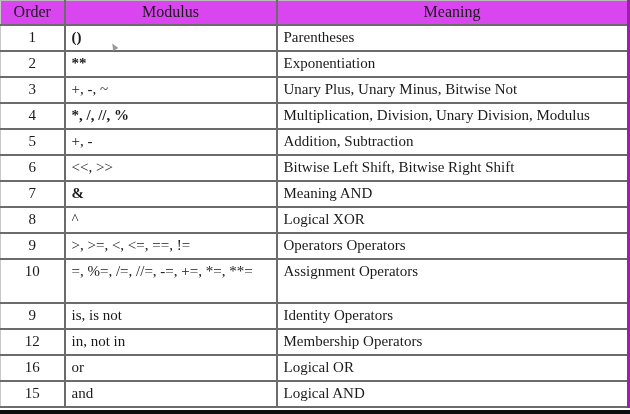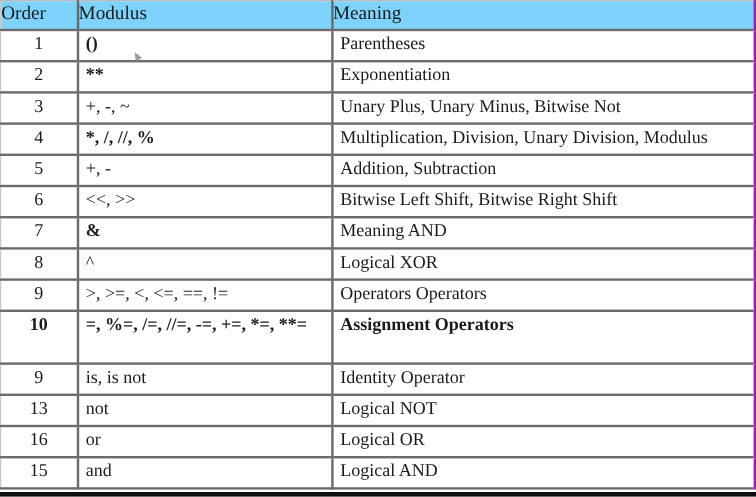--- a/index.html
+++ b/index.html
@@ -23,33 +23,33 @@
   col.c-mean { width: 353px; }
   th, td {
     border: 2px solid #6b6b6b;
     font-size: 15px;
     line-height: 19px;
     vertical-align: top;
     padding: 2px 0 2px 6px;
     text-align: left;
   }
   th {
-    background: #7dd3fc;
+    background: #d946ef;
     font-weight: normal;
-    text-align: left;
+    text-align: center;
     padding: 1px 0 2px 0;
     height: 20px;
     font-size: 16px;
     border-top: 1px solid #bbbbbb;
   }
   td.order { text-align: center; padding-left: 0; }
   tr.row td { height: 20px; }
-  tr.row.tall td { height: 38px; font-weight: bold; }
+  tr.row.tall td { height: 38px; }
   td:first-child, th:first-child { border-left: 1px solid #c8c8c8; }
-  td:last-child, th:last-child { border-right: 3px solid #a21caf; }
+  td:last-child, th:last-child { border-right: 6px solid #a21caf; }
   td.op.bold { font-weight: bold; }
   .bottom-bar {
     position: absolute; left: 0; bottom: 0; width: 630px; height: 4px;
     background: #0d0d0d;
   }
   .cursor {
     position: absolute; left: 111px; top: 43px;
     width: 0; height: 0;
     border-left: 3px solid transparent; border-right: 3px solid transparent;
     border-bottom: 7px solid #9a9a9a;
@@ -120,26 +120,26 @@
         <td>Operators Operators</td>
       </tr>
       <tr class="row tall">
         <td class="order">10</td>
         <td class="op">=, %=, /=, //=, -=, +=, *=, **=</td>
         <td>Assignment Operators</td>
       </tr>
       <tr class="row">
         <td class="order">9</td>
         <td class="op">is, is not</td>
-        <td>Identity Operator</td>
+        <td>Identity Operators</td>
       </tr>
       <tr class="row">
-        <td class="order">13</td>
-        <td class="op">not</td>
-        <td>Logical NOT</td>
+        <td class="order">12</td>
+        <td class="op">in, not in</td>
+        <td>Membership Operators</td>
       </tr>
       <tr class="row">
         <td class="order">16</td>
         <td class="op">or</td>
         <td>Logical OR</td>
       </tr>
       <tr class="row">
         <td class="order">15</td>
         <td class="op">and</td>
         <td>Logical AND</td>

